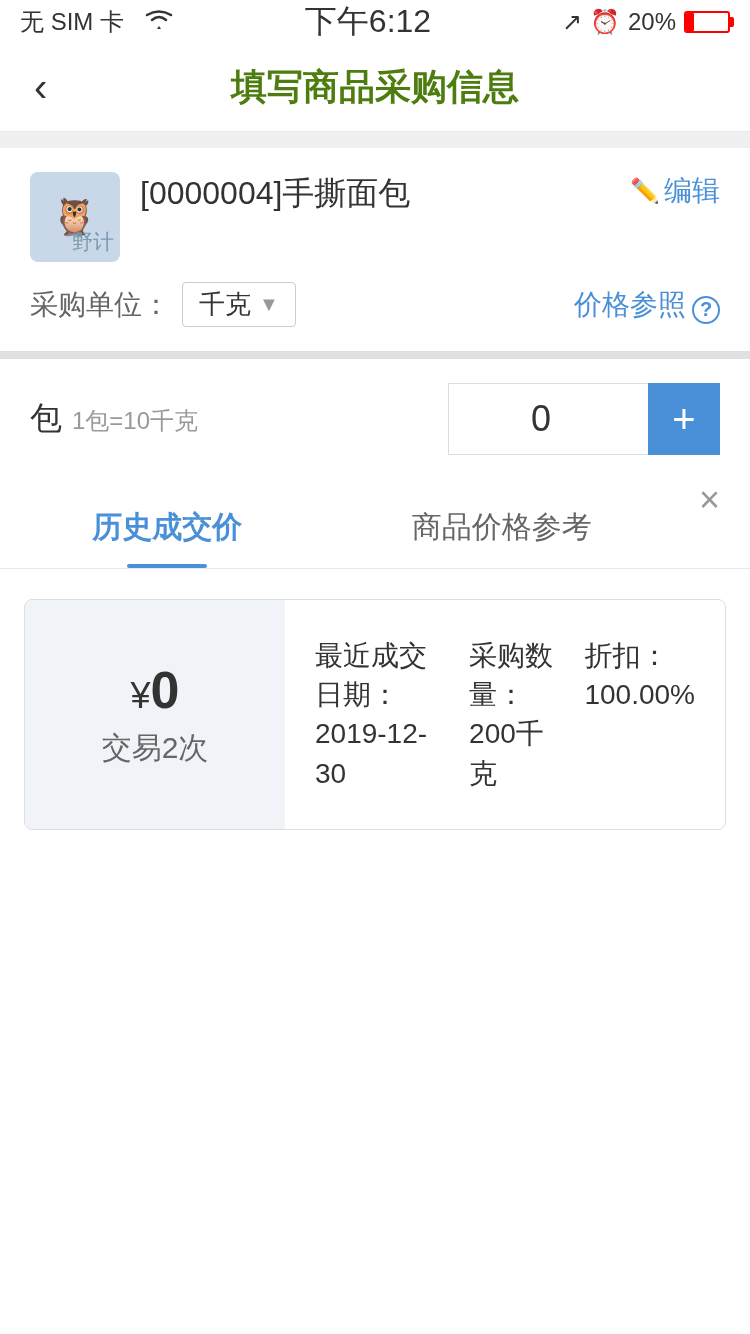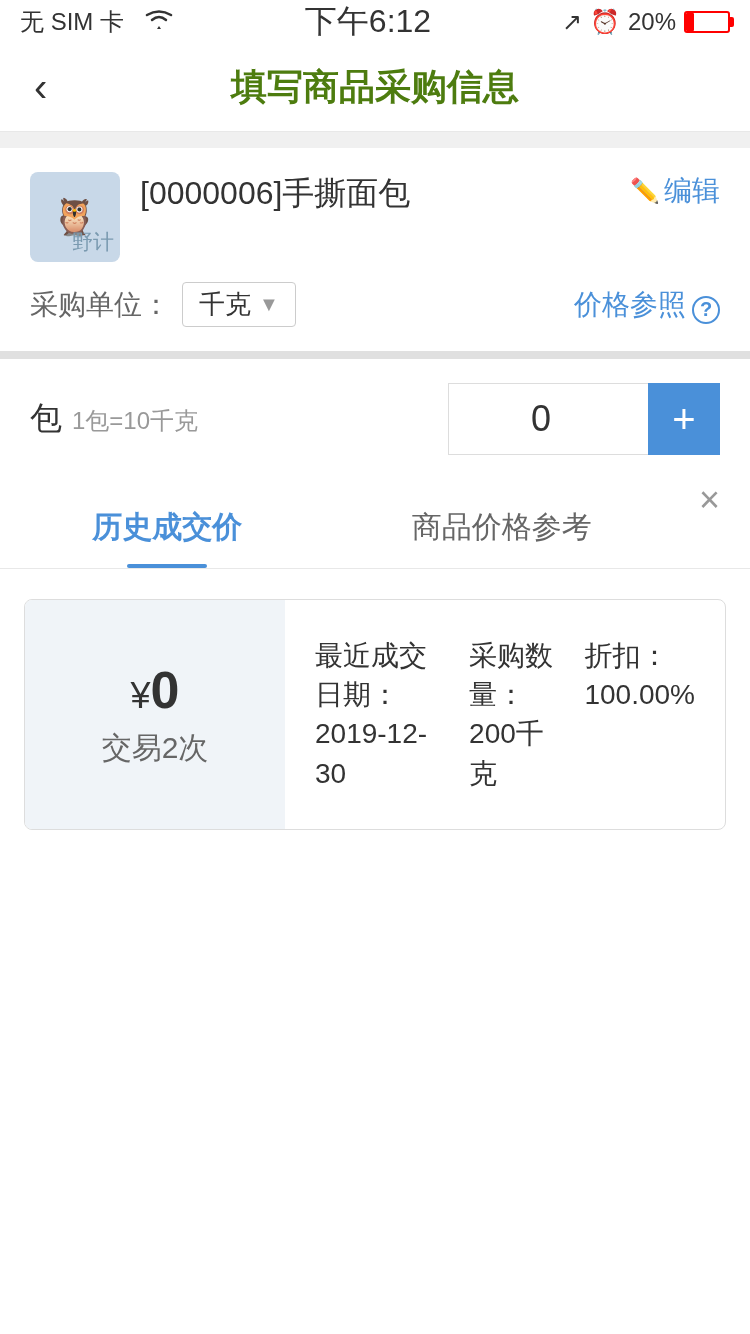--- a/index.html
+++ b/index.html
@@ -405,21 +405,21 @@
 <div class="divider"></div>
 
 <div class="product-card">
   <div class="product-header">
     <div class="product-info">
       <div class="product-thumb">
         <span class="owl-icon">🦉</span>
         <span class="owl-text">野计</span>
       </div>
       <div class="product-name-row">
-        <span class="product-name">[0000006]手撕面包</span>
+        <span class="product-name">[0000004]手撕面包</span>
       </div>
     </div>
     <div class="edit-btn">
       <span class="edit-icon">✏️</span>
       <span>编辑</span>
     </div>
   </div>
 
   <div class="purchase-unit-row">
     <div class="unit-left">

